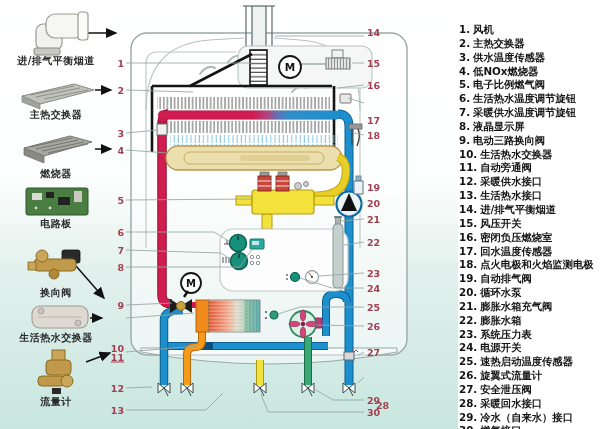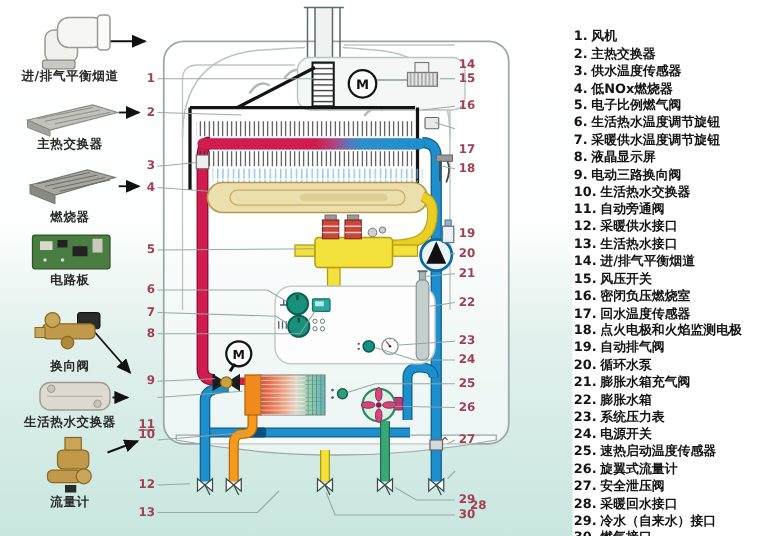--- a/index.html
+++ b/index.html
@@ -437,24 +437,24 @@
       <span class="callout" style="left: 124px; top: 63px; transform: translate(-100%, -50%);">1</span>
       <span class="callout" style="left: 124px; top: 90px; transform: translate(-100%, -50%);">2</span>
       <span class="callout" style="left: 124px; top: 133px; transform: translate(-100%, -50%);">3</span>
       <span class="callout" style="left: 124px; top: 150px; transform: translate(-100%, -50%);">4</span>
       <span class="callout" style="left: 124px; top: 200px; transform: translate(-100%, -50%);">5</span>
       <span class="callout" style="left: 124px; top: 232px; transform: translate(-100%, -50%);">6</span>
       <span class="callout" style="left: 124px; top: 250px; transform: translate(-100%, -50%);">7</span>
       <span class="callout" style="left: 124px; top: 267px; transform: translate(-100%, -50%);">8</span>
       <span class="callout" style="left: 124px; top: 305px; transform: translate(-100%, -50%);">9</span>
       <span class="callout" style="left: 124px; top: 318px; transform: translate(-100%, -50%); margin-top: 30px;">10</span>
-      <span class="callout" style="left: 124px; top: 340px; transform: translate(-100%, -50%); text-decoration: underline;">11</span>
+      <span class="callout" style="left: 124px; top: 357px; transform: translate(-100%, -50%); text-decoration: underline;">11</span>
       <span class="callout" style="left: 124px; top: 388px; transform: translate(-100%, -50%);">12</span>
       <span class="callout" style="left: 124px; top: 410px; transform: translate(-100%, -50%);">13</span>
-      <span class="callout" style="left: 367px; top: 52px; transform: translateY(-50%);">14</span>
+      <span class="callout" style="left: 367px; top: 32px; transform: translateY(-50%);">14</span>
       <span class="callout" style="left: 367px; top: 63px; transform: translateY(-50%);">15</span>
       <span class="callout" style="left: 367px; top: 85px; transform: translateY(-50%);">16</span>
       <span class="callout" style="left: 367px; top: 120px; transform: translateY(-50%);">17</span>
       <span class="callout" style="left: 367px; top: 135px; transform: translateY(-50%);">18</span>
       <span class="callout" style="left: 367px; top: 187px; transform: translateY(-50%);">19</span>
       <span class="callout" style="left: 367px; top: 203px; transform: translateY(-50%);">20</span>
       <span class="callout" style="left: 367px; top: 219px; transform: translateY(-50%);">21</span>
       <span class="callout" style="left: 367px; top: 242px; transform: translateY(-50%);">22</span>
       <span class="callout" style="left: 367px; top: 273px; transform: translateY(-50%);">23</span>
       <span class="callout" style="left: 367px; top: 288px; transform: translateY(-50%);">24</span>

